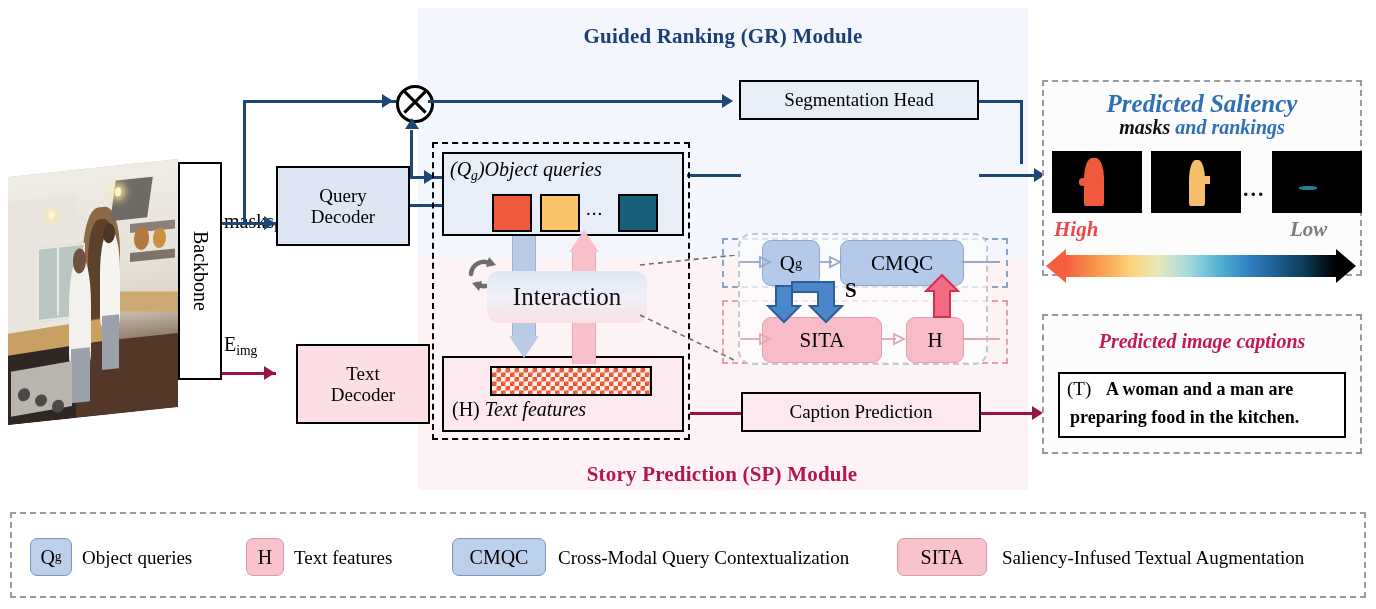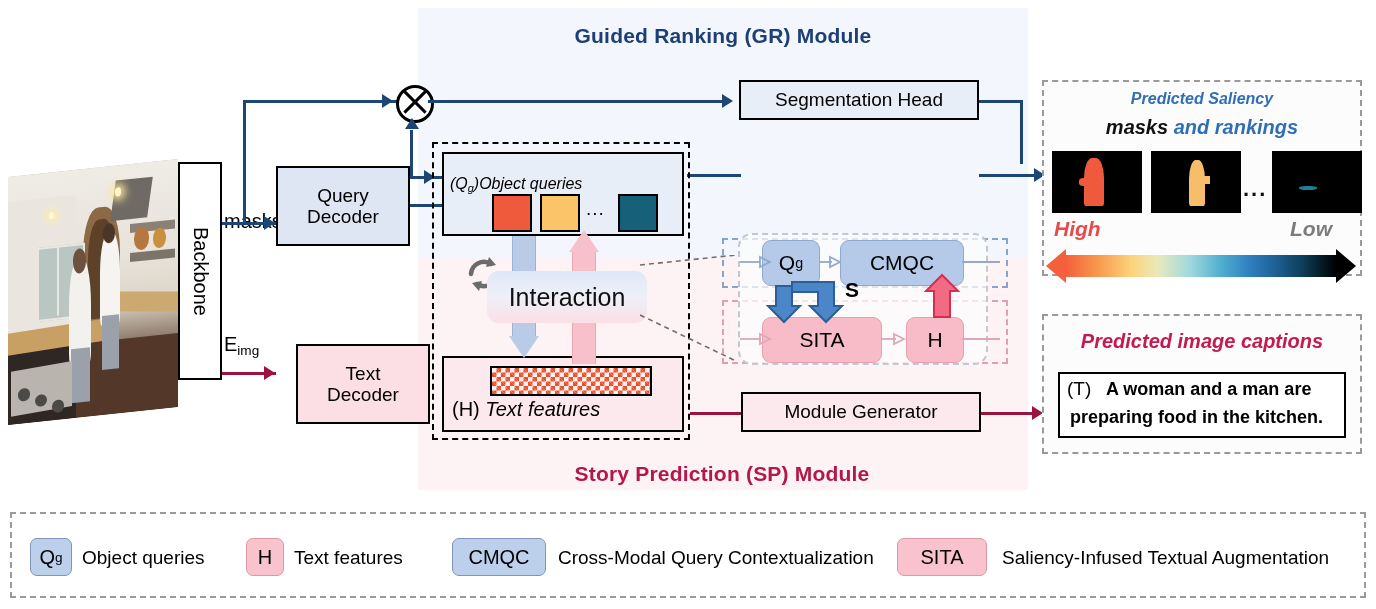--- a/index.html
+++ b/index.html
@@ -1,17 +1,17 @@
 <!DOCTYPE html>
 <html><head>
 <meta charset="utf-8">
 <style>
   html,body{margin:0;padding:0;background:#ffffff;}
   body{width:1376px;height:609px;font-family:"Liberation Sans",sans-serif;overflow:hidden;}
-  #stage{position:relative;width:1128px;height:609px;}
+  #stage{position:relative;width:1128px;height:609px;font-family:Liberation Serif, serif;}
 
   
   .panel-gr{position:absolute;left:418px;top:8px;width:610px;height:250px;background:#f3f6fc;}
   .panel-sp{position:absolute;left:418px;top:258px;width:610px;height:232px;background:#fdf2f4;}
 
   .mod-title{position:absolute;text-align:center;font-weight:bold;font-size:21px;letter-spacing:.2px;}
   .mod-title.gr{left:418px;top:24px;width:610px;color:#1c3f77;}
   .mod-title.sp{left:417px;top:462px;width:610px;color:#b4174a;}
 
   
@@ -216,21 +216,21 @@
   <div class="ln" style="left:687px;top:174px;width:54px;height:3px;"></div>
 
   <div class="ln" style="left:979px;top:100px;width:44px;height:3px;"></div>
   <div class="ln" style="left:1020px;top:100px;width:3px;height:64px;"></div>
   <div class="ln" style="left:979px;top:174px;width:62px;height:3px;"></div>
   <div class="ar bl-r" style="left:1034px;top:168px;"></div>
 
   <div class="dash-black" style="left:432px;top:142px;width:258px;height:298px;"></div>
 
   <div class="box lightblue" style="left:442px;top:152px;width:242px;height:84px;display:block;">
-    <div style="position:absolute;left:6px;top:21px;font-size:16px;font-style:italic;">
+    <div style="position:absolute;left:6px;top:4px;font-size:20px;font-style:italic;">
       <span class="ital">(Q</span><span class="sub ital">g</span><span class="ital">)</span><span class="ital">Object queries</span>
     </div>
     <div class="sw" style="left:48px;top:40px;background:#f05a3c;"></div>
     <div class="sw" style="left:96px;top:40px;background:#fbc469;"></div>
     <div style="position:absolute;left:142px;top:44px;font-size:19px;letter-spacing:1px;">...</div>
     <div class="sw" style="left:174px;top:40px;background:#17607a;"></div>
   </div>
 
   <div class="box lightpink" style="left:442px;top:356px;width:242px;height:76px;display:block;">
     <div class="checker" style="left:46px;top:8px;width:158px;height:26px;"></div>
@@ -308,27 +308,27 @@
     <path d="M62,56 L62,76 L54,76 L70,92 L86,76 L78,76 L78,56 Z" fill="#4a86c8" stroke="#2c5f97" stroke-width="2"></path>
 
     <path d="M78,62 L104,62 L104,76 L96,76 L112,92 L128,76 L120,76 L120,52 L78,52 Z" fill="#4a86c8" stroke="#2c5f97" stroke-width="2"></path>
 
     <path d="M220,87 L220,61 L212,61 L228,45 L244,61 L236,61 L236,87 Z" fill="#f36a84" stroke="#d42f50" stroke-width="2"></path>
   </svg>
   <div style="position:absolute;left:845px;top:278px;font-size:21px;color:#000;font-weight:600;">S</div>
 
   <div class="ln r" style="left:690px;top:412px;width:52px;height:3px;"></div>
   <div class="box lightpink" style="left:741px;top:392px;width:240px;height:40px;">
-    <span>Module Generator</span>
+    <span>Caption Prediction</span>
   </div>
   <div class="ln r" style="left:981px;top:412px;width:58px;height:3px;"></div>
   <div class="ar rd-r" style="left:1032px;top:406px;"></div>
 
   <div class="dash-gray" style="left:1042px;top:80px;width:320px;height:196px;"></div>
-  <div class="out-title" style="left:1042px;top:90px;width:320px;font-size:16px;color:#2f6fb5;">
+  <div class="out-title" style="left:1042px;top:90px;width:320px;font-size:25px;color:#2f6fb5;">
     <span>Predicted Saliency</span>
   </div>
   <div class="out-title" style="left:1042px;top:116px;width:320px;font-size:20px;color:#2f6fb5;">
     <span style="color:#111;">masks</span><span> and rankings</span>
   </div>
 
   <div class="mask" style="left:1052px;top:151px;width:90px;height:62px;">
     <div class="blob" style="left:36%;top:12%;width:22%;height:76%;background:#f05a3c;border-radius:42% 42% 8% 8%;"></div>
     <div class="blob" style="left:30%;top:44%;width:12%;height:12%;background:#f05a3c;border-radius:40%;"></div>
   </div>

